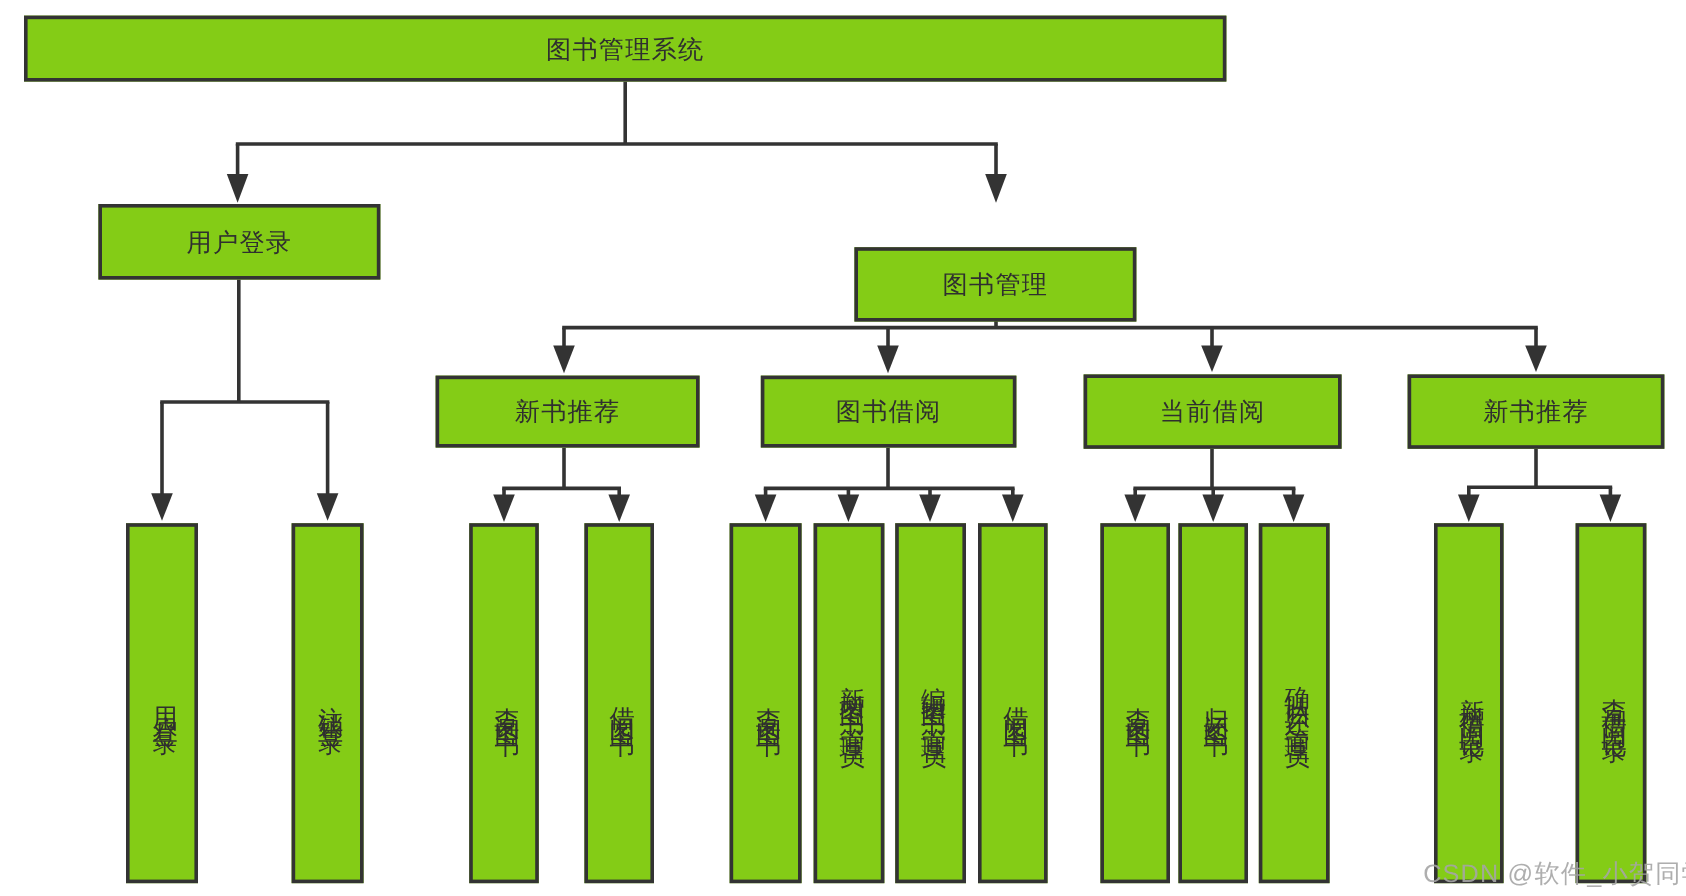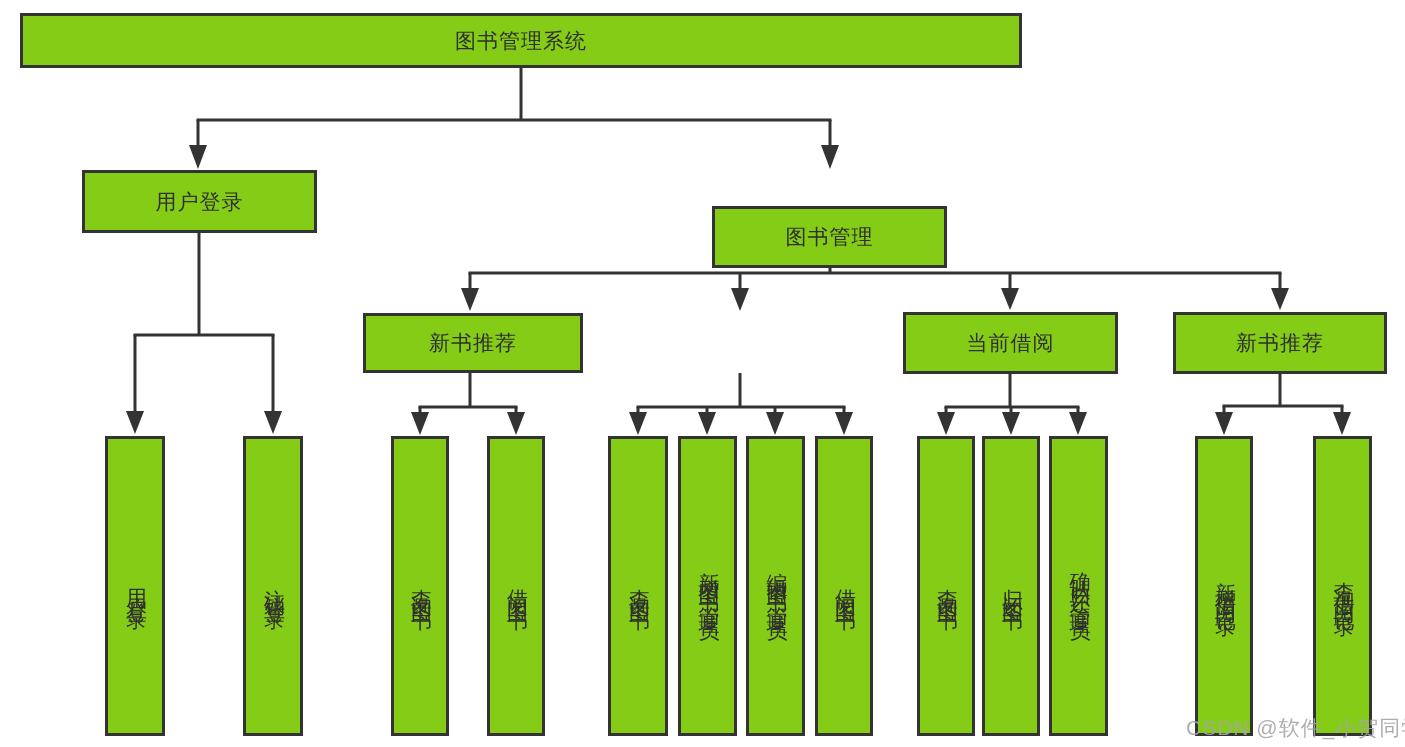--- a/index.html
+++ b/index.html
@@ -142,20 +142,21 @@
       <polygon points="1333,412 1351,412 1342,435"></polygon>
     </g>
   </svg>
 
   <div class="box n-root">图书管理系统</div>
 
   <div class="box n-login">用户登录</div>
   <div class="box n-mgmt">图书管理</div>
 
   <div class="box n-nbr">新书推荐</div>
+  <div class="box n-bb">图书借阅</div>
   <div class="box n-cb">当前借阅</div>
   <div class="box n-br">新书推荐</div>
 
   <div class="box vbox leaf l-1">用户登录</div>
   <div class="box vbox leaf l-2">注销登录</div>
 
   <div class="box vbox leaf l-3">查询图书</div>
   <div class="box vbox leaf l-4">借阅图书</div>
 
   <div class="box vbox leaf l-5">查询图书</div>

